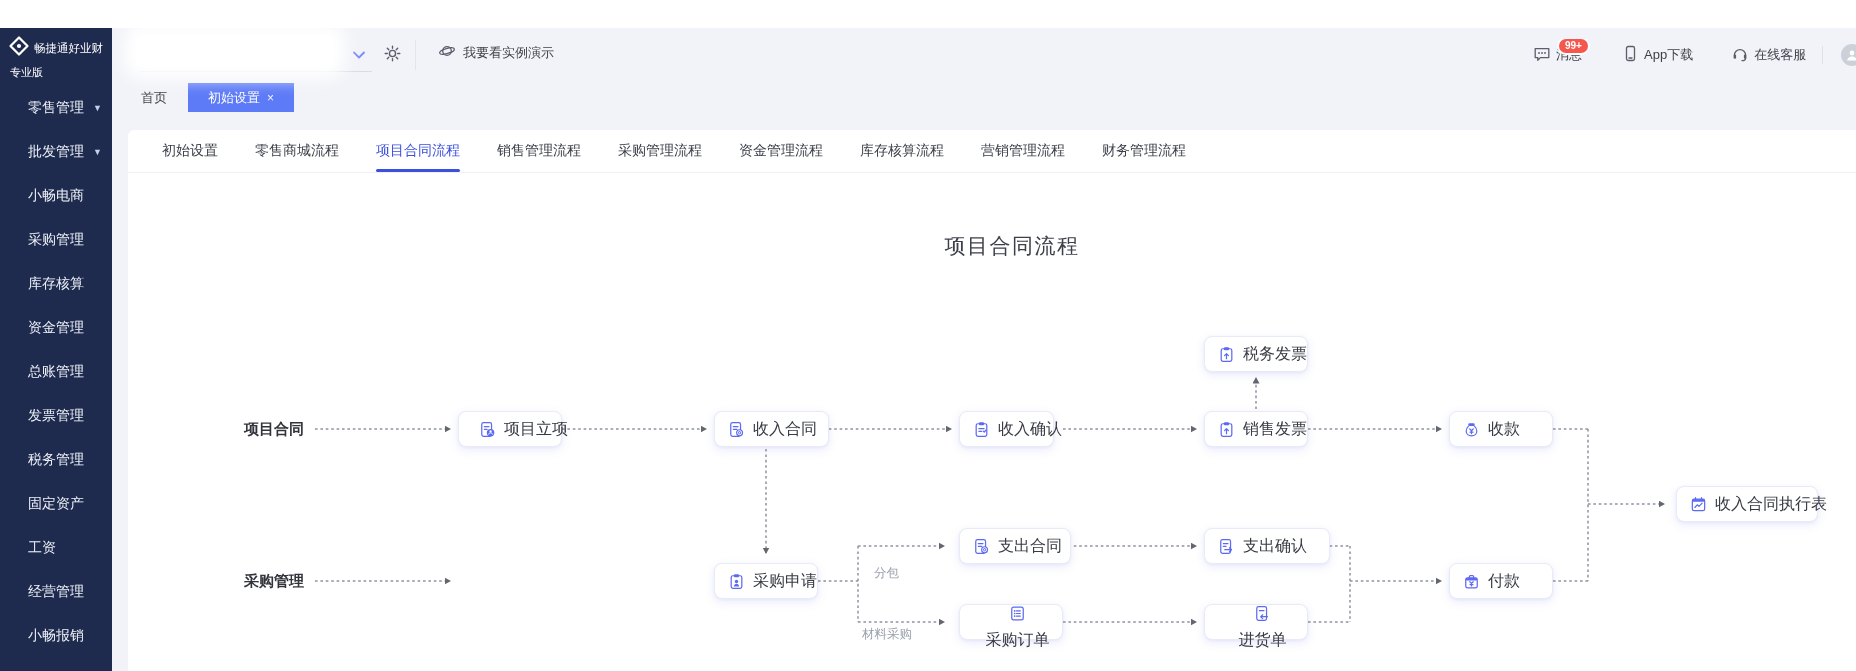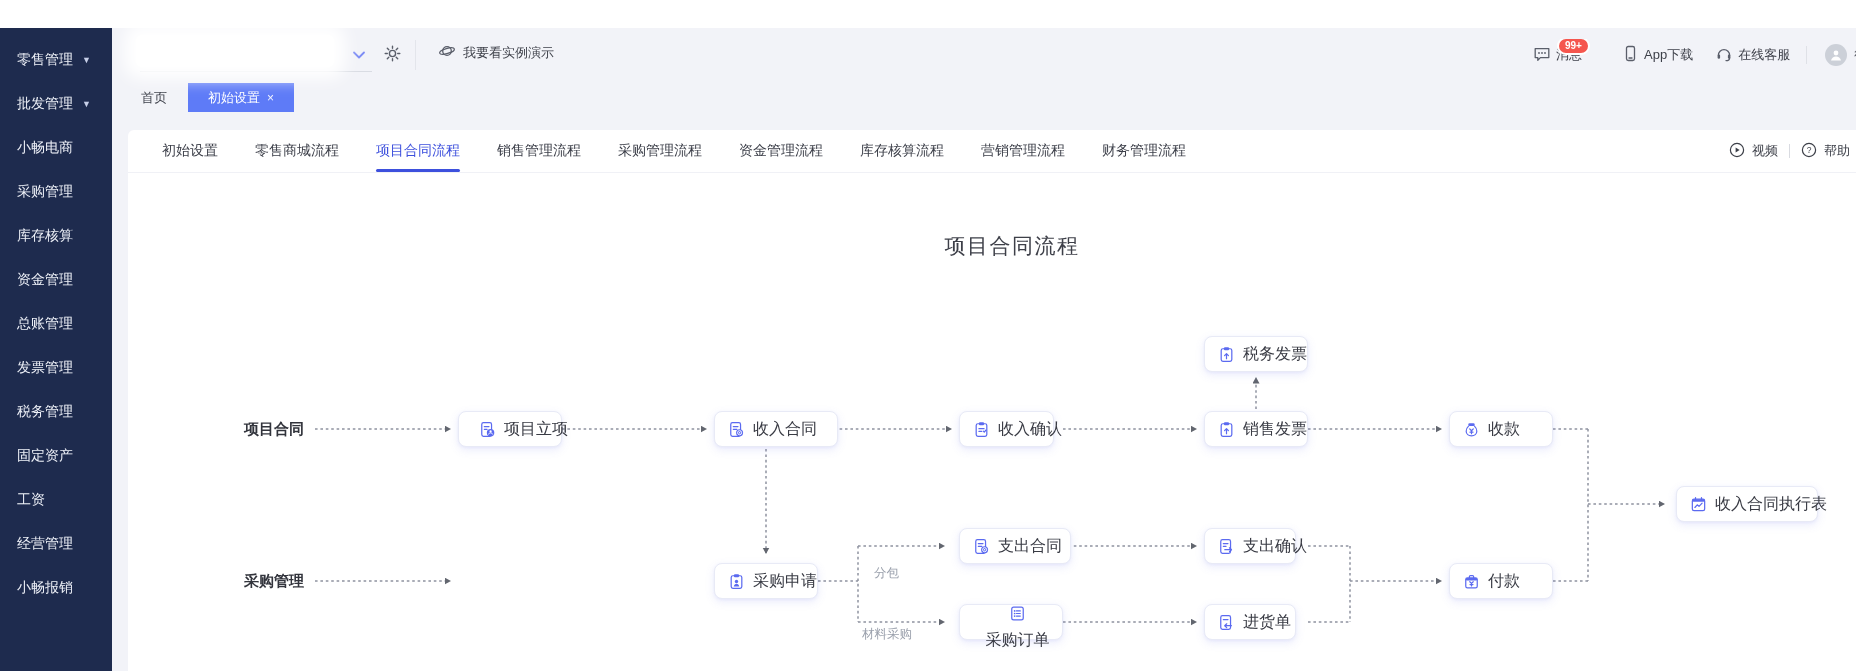--- a/index.html
+++ b/index.html
@@ -10,42 +10,42 @@
   
   .topstrip{position:absolute;left:0;top:0;width:1856px;height:28px;background:#fff}
 
   
   .sidebar{position:absolute;left:0;top:28px;width:112px;height:643px;background:#1e2b4e;color:#fff;z-index:3}
   .logo-area{padding:7px 4px 0 8px;height:48px;box-sizing:border-box}
   .logo-row{display:flex;align-items:center;gap:4px;white-space:nowrap;overflow:hidden}
   .logo-title{font-size:11.5px;color:#fff}
   .logo-sub{font-size:11px;color:#fff;margin-top:4px;padding-left:2px}
   .menu{padding-top:10px}
-  .side-item{height:44px;display:flex;align-items:center;padding-left:17px;font-size:14px;color:#eef1f8;cursor:pointer}
+  .side-item{height:44px;display:flex;align-items:center;padding-left:28px;font-size:14px;color:#eef1f8;cursor:pointer}
   .side-item .caret{font-size:9px;margin-left:9px;color:#c7cfe8}
 
   
   .bgarea{position:absolute;left:112px;top:28px;width:1744px;height:643px;background:#f2f3f8}
 
   
   .header{position:absolute;left:112px;top:28px;width:1744px;height:55px}
   .blurbox{position:absolute;left:24px;top:7px;width:198px;height:32px;background:#fff;border-radius:6px;
            box-shadow:0 0 16px 12px rgba(255,255,255,.95);z-index:2}
   .name-underline{position:absolute;left:28px;top:43px;width:232px;height:1px;background:#d9dce3}
   .hic{display:inline-block;vertical-align:middle}
   .chev{position:absolute;left:238px;top:18px}
   .gear{position:absolute;left:271px;top:16px}
   .hdiv{position:absolute;left:303px;top:12px;width:1px;height:30px;background:#e3e5eb}
   .demo{position:absolute;left:326px;top:14px;display:flex;align-items:center;gap:7px;font-size:13px;color:#3c3f48;cursor:pointer}
   .hright{position:absolute;left:1421px;top:11px;width:323px;height:32px;display:flex;align-items:center;overflow:hidden;font-size:13px;color:#3c3f48}
   .hitem{display:flex;align-items:center;gap:5px;cursor:pointer;flex:0 0 auto}
   .msg{position:relative;margin-right:40px}
   .badge{position:absolute;top:-8px;left:24px;background:#f5564e;color:#fff;font-size:10px;line-height:12px;
          padding:1px 6px;border-radius:9px;border:2px solid #fff;white-space:nowrap;font-weight:bold}
-  .appdl{margin-right:22px}.svc{margin-right:16px}
+  .appdl{margin-right:38px}.svc{margin-right:16px}
   .vdiv{width:1px;height:18px;background:#dfe1e7;margin-right:18px;flex:0 0 auto}
   .avatar{width:22px;height:22px;border-radius:50%;background:#ccd0d8;display:flex;align-items:center;justify-content:center;margin-right:7px;flex:0 0 auto}
   .uname{white-space:nowrap}
 
   
   .tabstrip{position:absolute;left:112px;top:83px;width:1744px;height:29px;display:flex;align-items:stretch}
   .tab-home{padding:0 21px;display:flex;align-items:center;font-size:13px;color:#3f424c;cursor:pointer;margin-left:8px}
   .tab-active{width:106px;background:#5e7bf7;color:#fff;display:flex;align-items:center;justify-content:center;gap:7px;font-size:13px;cursor:pointer}
   .tab-x{font-size:12px;opacity:.92;cursor:pointer}
 
@@ -74,20 +74,32 @@
   .fnode-icon .s{fill:none;stroke:#5b6af0;stroke-width:1.15;stroke-linecap:round;stroke-linejoin:round}
   .rowlabel{position:absolute;transform:translateY(-50%);font-size:15px;font-weight:600;color:#32343c;white-space:nowrap}
   .branchlabel{position:absolute;font-size:12.5px;color:#9aa0ac;white-space:nowrap}
 </style>
 </head>
 <body>
 
 <div class="topstrip"></div>
 
 <div class="sidebar">
+  <div class="logo-area">
+    <div class="logo-row">
+      <span>
+        <svg width="22" height="22" viewBox="0 0 22 22">
+            <path d="M11 2.5L19.5 11 11 19.5 2.5 11Z" fill="none" stroke="#fff" stroke-width="2.2" stroke-linejoin="round"></path>
+            <circle cx="11" cy="11" r="2.1" fill="#fff"></circle>
+          </svg>
+      </span>
+      <span class="logo-title">畅捷通好业财</span>
+    </div>
+    <div class="logo-sub">专业版</div>
+  </div>
   <div class="menu" id="side-menu">
       <div class="side-item">
         <span>零售管理</span>
         <span class="caret">▼</span>
       </div>
       <div class="side-item">
         <span>批发管理</span>
         <span class="caret">▼</span>
       </div>
       <div class="side-item">
@@ -215,37 +227,20 @@
   <div class="subtabs" id="subtabs">
     <div class="subtab">初始设置</div>
       <div class="subtab">零售商城流程</div>
       <div class="subtab active">项目合同流程</div>
       <div class="subtab">销售管理流程</div>
       <div class="subtab">采购管理流程</div>
       <div class="subtab">资金管理流程</div>
       <div class="subtab">库存核算流程</div>
       <div class="subtab">营销管理流程</div>
       <div class="subtab">财务管理流程</div>
-      <div class="helpers">
-      <span>
-        <svg width="16" height="16" viewBox="0 0 16 16">
-            <circle cx="8" cy="8" r="6.6" fill="none" stroke="#3c3f48" stroke-width="1.2"></circle>
-            <path d="M6.6 5.4l4 2.6-4 2.6z" fill="#3c3f48"></path>
-          </svg>
-      </span>
-      <span>视频</span>
-      <span class="hsep"></span>
-      <span>
-        <svg width="16" height="16" viewBox="0 0 16 16">
-            <circle cx="8" cy="8" r="6.6" fill="none" stroke="#3c3f48" stroke-width="1.2"></circle>
-            <text x="8" y="11" font-size="8.5" text-anchor="middle" fill="#3c3f48" font-family="sans-serif">?</text>
-          </svg>
-      </span>
-      <span>帮助</span>
-    </div>
   </div>
   <div class="flow-title">项目合同流程</div>
 </div>
 
 <div class="flow">
   <svg class="wires" width="1856" height="671" viewBox="0 0 1856 671">
     <defs>
       <marker id="arr" markerUnits="userSpaceOnUse" markerWidth="8" markerHeight="8" refX="5.5" refY="3.5" orient="auto">
         <path d="M0,0 L6.5,3.5 L0,7 Z" fill="#62666f"></path>
       </marker>
@@ -281,21 +276,21 @@
               <rect x="2.6" y="1.6" width="9.2" height="12.8" rx="1.6"></rect>
               <path d="M5 5.2h4.4M5 7.8h2.6"></path>
             </g>
             <circle cx="10.9" cy="11" r="3.5" fill="#5b6af0"></circle>
             <circle cx="10.9" cy="9.8" r="1.05" fill="#fff"></circle>
             <path d="M8.9 12.7c.35-1.05 1.05-1.55 2-1.55s1.65.5 2 1.55" fill="none" stroke="#fff" stroke-width=".9"></path>
           </svg>
         </span>
         <span class="fnode-label">项目立项</span>
       </div>
-      <div class="fnode" style="left: 714px; top: 411px; width: 124px;">
+      <div class="fnode" style="left: 714px; top: 411px; width: 115px;">
         <span class="fnode-icon">
           <svg viewBox="0 0 16 16">
             <g class="s">
               <rect x="2.6" y="1.6" width="9.2" height="12.8" rx="1.6"></rect>
               <path d="M5 5.2h4.4M5 7.8h3.4"></path>
             </g>
             <circle cx="10.9" cy="11" r="3.3" fill="#5b6af0"></circle>
             <circle cx="10.9" cy="11" r="1.9" fill="none" stroke="#fff" stroke-width=".9"></circle>
             <circle cx="10.9" cy="11" r=".7" fill="#fff"></circle>
           </svg>
@@ -370,21 +365,21 @@
               <rect x="2.6" y="1.6" width="9.2" height="12.8" rx="1.6"></rect>
               <path d="M5 5.2h4.4M5 7.8h3.4"></path>
             </g>
             <circle cx="10.9" cy="11" r="3.3" fill="#5b6af0"></circle>
             <circle cx="10.9" cy="11" r="1.9" fill="none" stroke="#fff" stroke-width=".9"></circle>
             <circle cx="10.9" cy="11" r=".7" fill="#fff"></circle>
           </svg>
         </span>
         <span class="fnode-label">支出合同</span>
       </div>
-      <div class="fnode" style="left: 1204px; top: 528px; width: 92px;">
+      <div class="fnode" style="left: 1204px; top: 528px; width: 126px;">
         <span class="fnode-icon">
           <svg viewBox="0 0 16 16">
             <g class="s">
               <rect x="2.6" y="1.6" width="9.2" height="12.8" rx="1.6"></rect>
               <path d="M5 5.2h4.4M5 7.8h2.6"></path>
               <path d="M6.4 11h6.2M10.8 9.2l1.9 1.8-1.9 1.8"></path>
             </g>
           </svg>
         </span>
         <span class="fnode-label">支出确认</span>
@@ -396,21 +391,21 @@
               <rect x="2.6" y="2" width="10.8" height="12" rx="1.8"></rect>
               <path d="M7 5.6h3.6M7 8h3.6M7 10.4h3.6"></path>
             </g>
             <circle cx="5.3" cy="5.6" r=".8" fill="#5b6af0"></circle>
             <circle cx="5.3" cy="8" r=".8" fill="#5b6af0"></circle>
             <circle cx="5.3" cy="10.4" r=".8" fill="#5b6af0"></circle>
           </svg>
         </span>
         <span class="fnode-label">采购订单</span>
       </div>
-      <div class="fnode" style="left: 1204px; top: 604px; width: 92px;">
+      <div class="fnode" style="left: 1204px; top: 604px; width: 104px; flex-direction: column;">
         <span class="fnode-icon">
           <svg viewBox="0 0 16 16">
             <g class="s">
               <rect x="2.6" y="1.6" width="9.2" height="12.8" rx="1.6"></rect>
               <path d="M5 5.2h4.4"></path>
               <path d="M12.6 11H6.4M8.2 9.2L6.3 11l1.9 1.8"></path>
             </g>
           </svg>
         </span>
         <span class="fnode-label">进货单</span>

